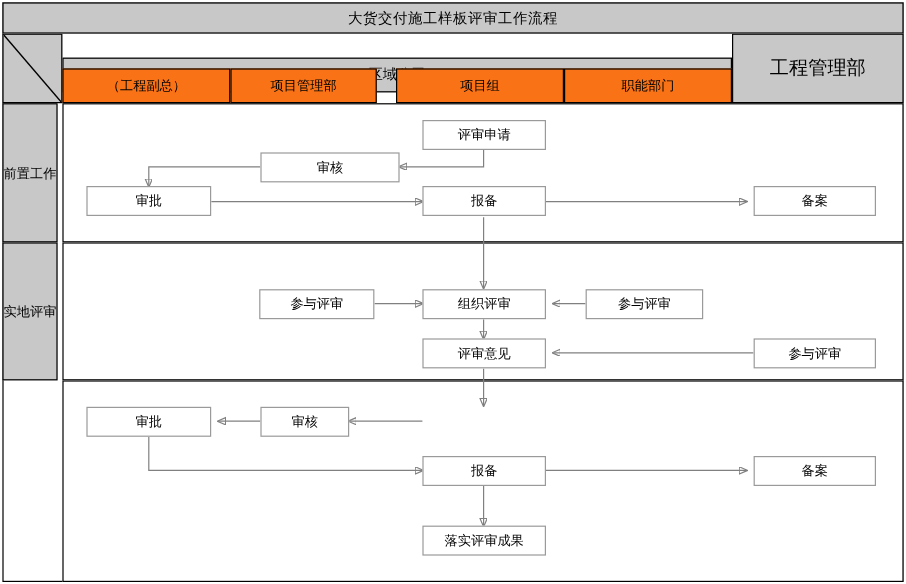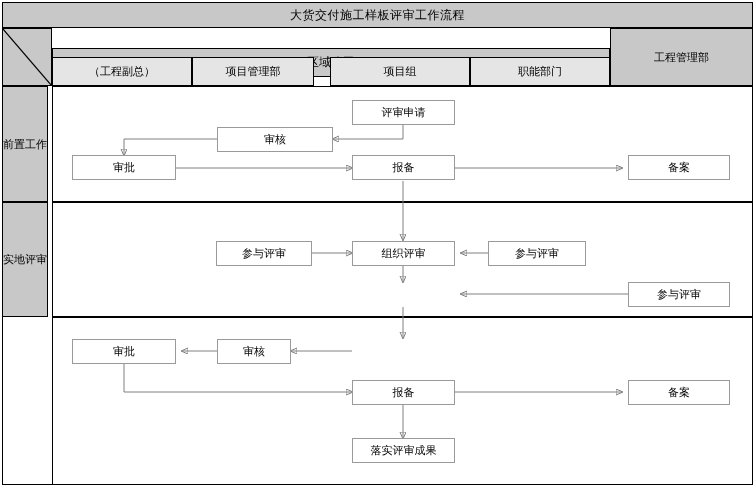--- a/index.html
+++ b/index.html
@@ -86,28 +86,28 @@
     left: 610px;
     top: 28px;
     width: 143px;
     height: 58px;
     background: #c8c8c8;
     border: 1px solid #000000;
     box-sizing: border-box;
     display: flex;
     align-items: center;
     justify-content: center;
-    font-size: 11px;
+    font-size: 16px;
   }
 
   .col-header {
     position: absolute;
     top: 57px;
     height: 29px;
-    background: #e5e5e5;
+    background: #f97316;
     border: 1px solid #000000;
     box-sizing: border-box;
     display: flex;
     align-items: center;
     justify-content: center;
     font-size: 11px;
   }
 
   .row-label {
     position: absolute;
@@ -224,20 +224,21 @@
 
   <div class="node" style="left:352px; top:100px; width:103px; height:25px;">评审申请</div>
   <div class="node" style="left:217px; top:127px; width:116px; height:25px;">审核</div>
   <div class="node" style="left:72px;  top:155px; width:104px; height:25px;">审批</div>
   <div class="node" style="left:352px; top:155px; width:103px; height:25px;">报备</div>
   <div class="node" style="left:628px; top:155px; width:102px; height:25px;">备案</div>
 
   <div class="node" style="left:216px; top:241px; width:96px;  height:25px;">参与评审</div>
   <div class="node" style="left:352px; top:241px; width:103px; height:25px;">组织评审</div>
   <div class="node" style="left:488px; top:241px; width:98px;  height:25px;">参与评审</div>
+  <div class="node" style="left:352px; top:282px; width:103px; height:25px;">评审意见</div>
   <div class="node" style="left:628px; top:282px; width:102px; height:25px;">参与评审</div>
 
   <div class="node" style="left:72px;  top:339px; width:104px; height:25px;">审批</div>
   <div class="node" style="left:217px; top:339px; width:74px;  height:25px;">审核</div>
   <div class="node" style="left:352px; top:380px; width:103px; height:25px;">报备</div>
   <div class="node" style="left:628px; top:380px; width:102px; height:25px;">备案</div>
   <div class="node" style="left:352px; top:438px; width:103px; height:25px;">落实评审成果</div>
 
 </div>
 

